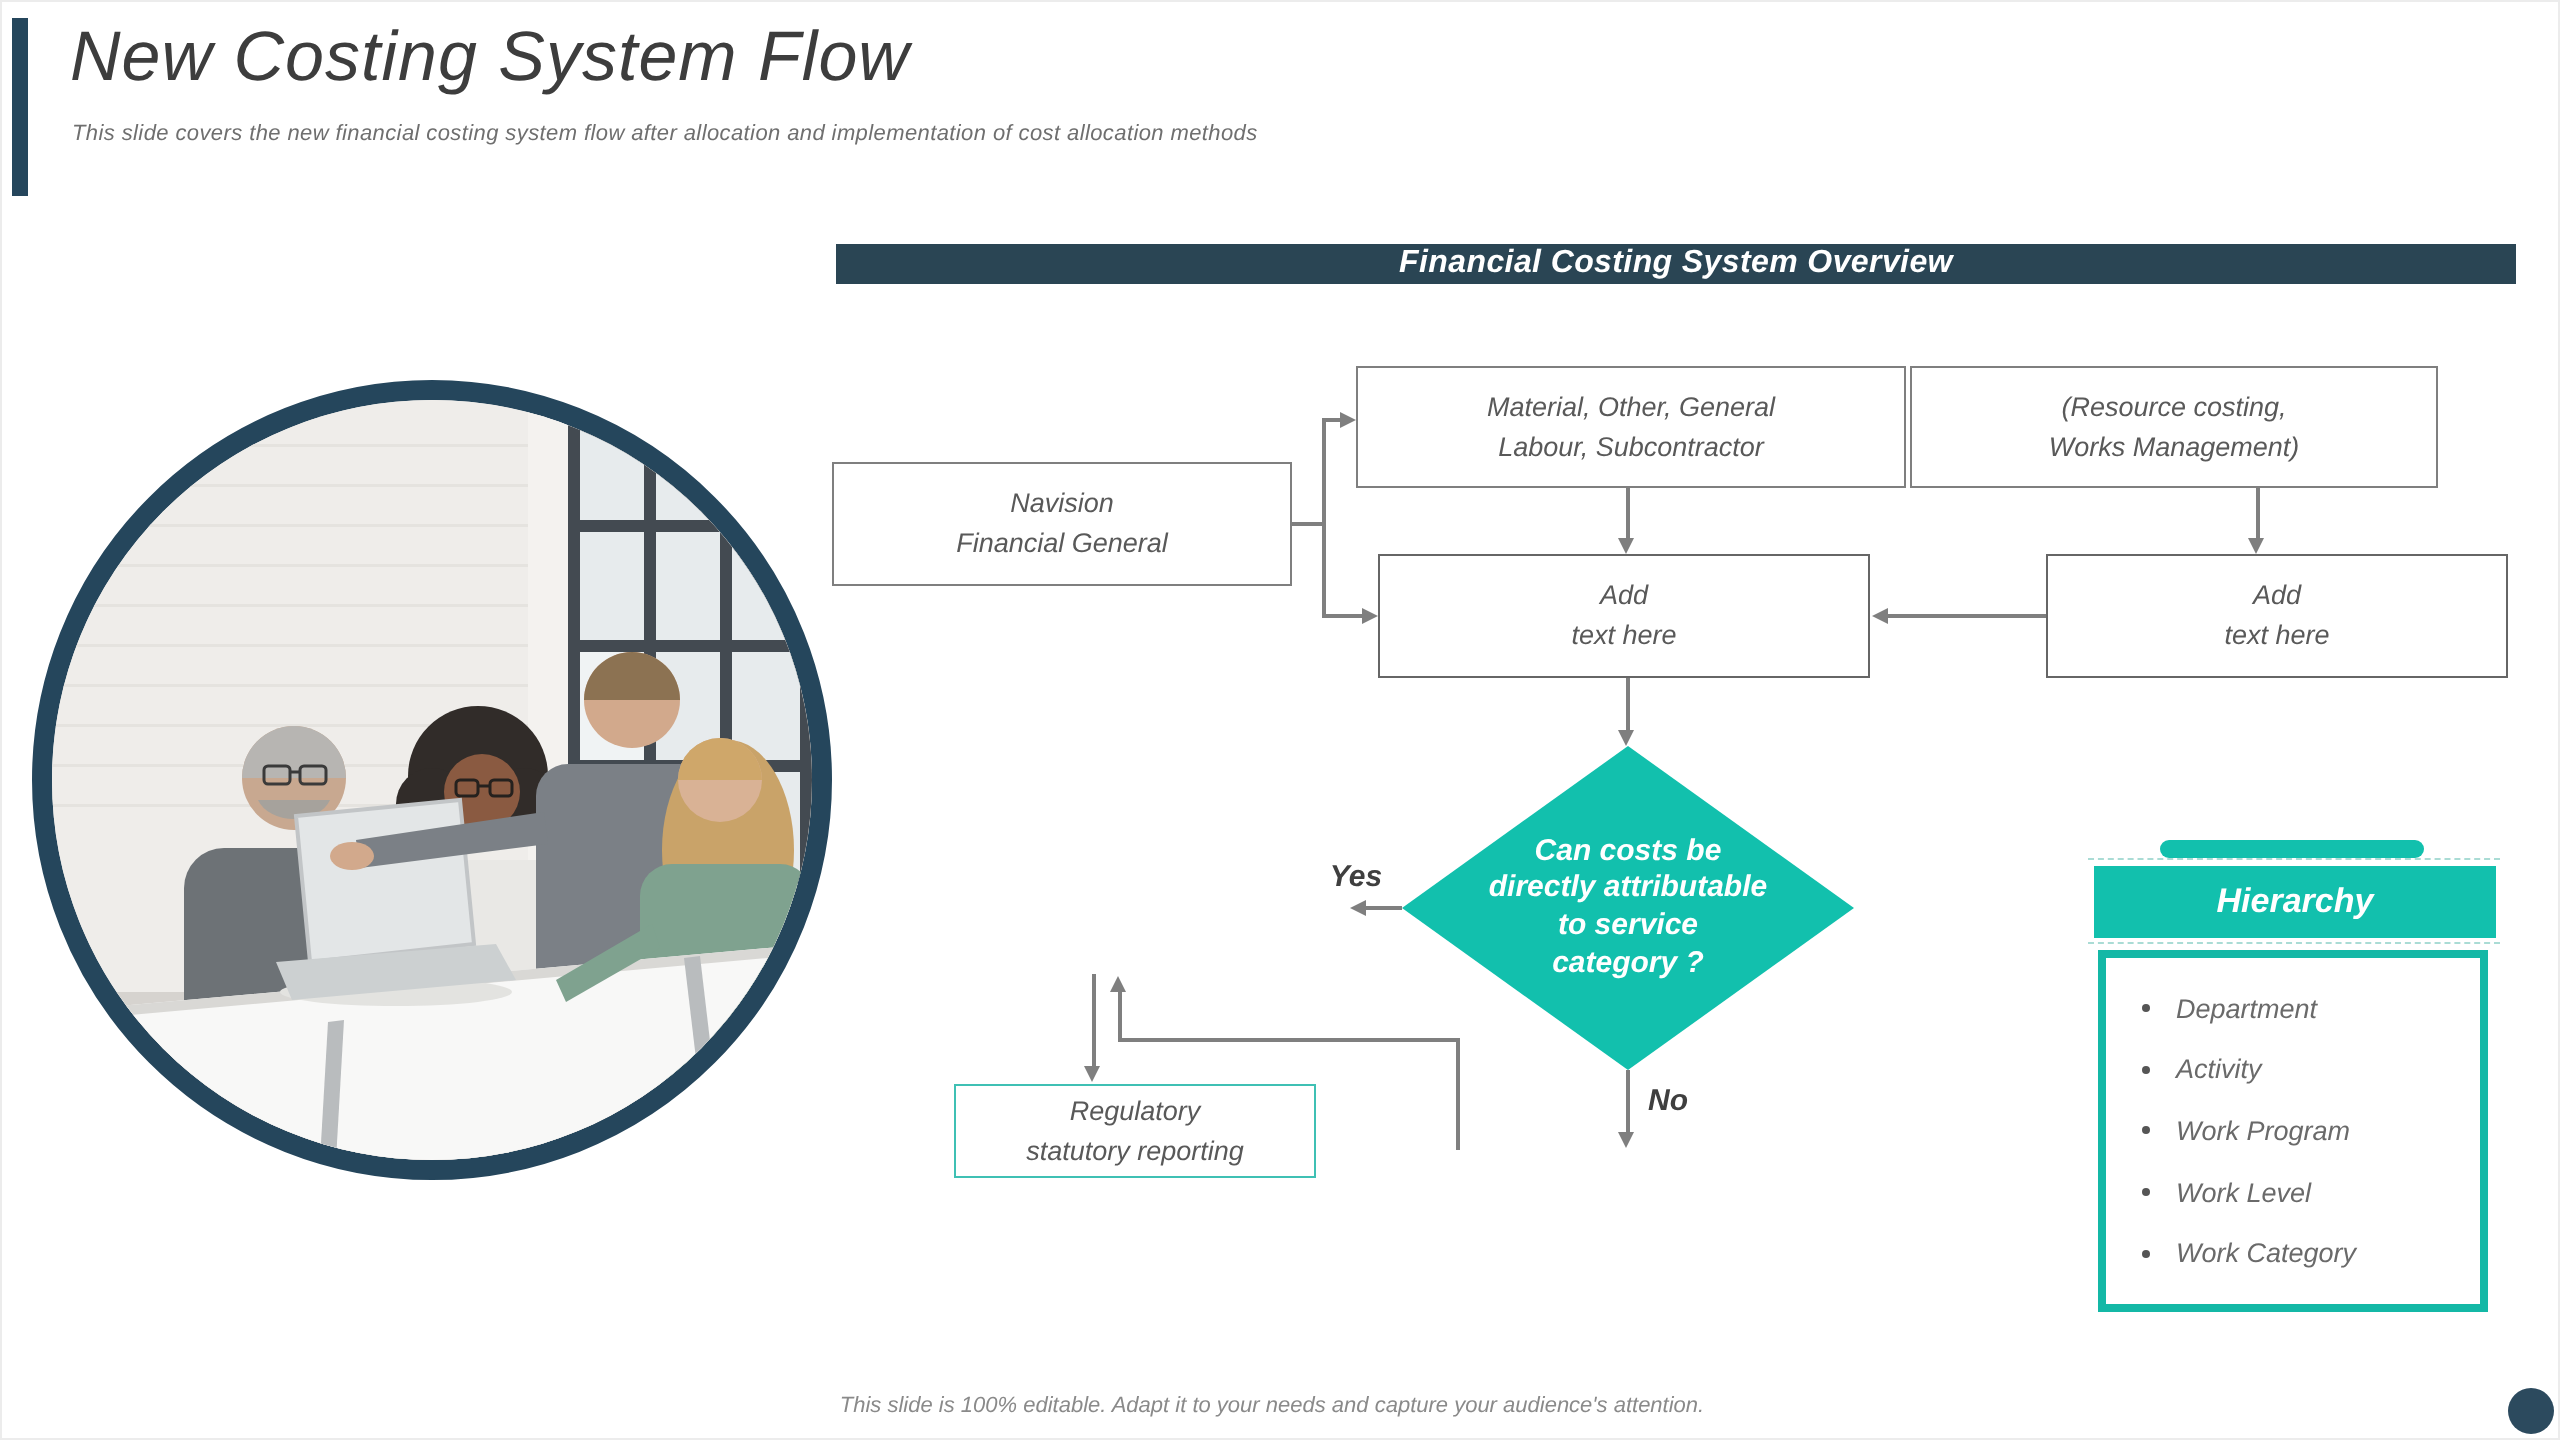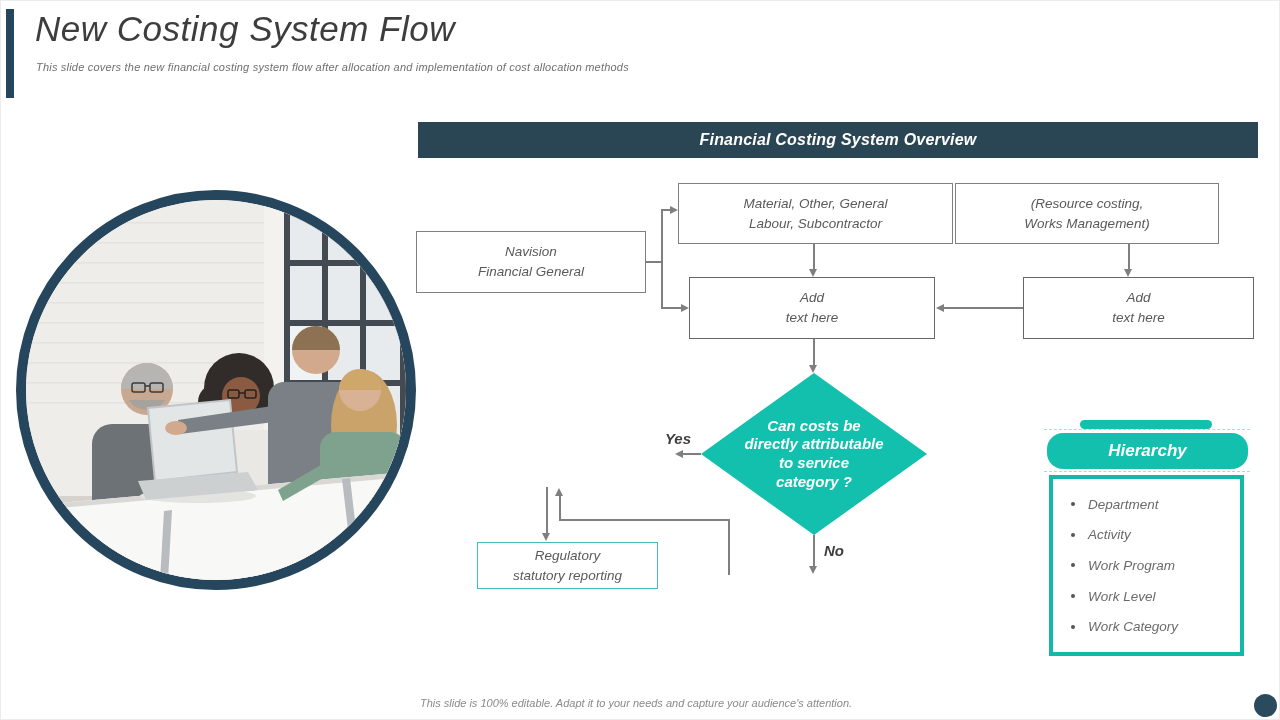--- a/index.html
+++ b/index.html
@@ -6,21 +6,21 @@
   body{font-family:"Liberation Sans", sans-serif;}
   .slide{position:relative;width:1280px;height:720px;background:#ffffff;overflow:hidden;
          border:1px solid #ececec;box-sizing:border-box;font-style:italic;}
   .accent-bar{position:absolute;left:5px;top:8px;width:8px;height:89px;background:#25465c;}
   .title{position:absolute;left:34px;top:8px;font-size:35px;font-weight:400;color:#3d3d3d;
          letter-spacing:0.5px;white-space:nowrap;}
   .subtitle{position:absolute;left:35px;top:60px;font-size:11px;color:#6f6f6f;letter-spacing:0.2px;}
   .footer{position:absolute;left:0;top:696px;width:1270px;text-align:center;font-size:11px;color:#8a8a8a;}
   .corner-dot{position:absolute;left:1253px;top:693px;width:23px;height:23px;border-radius:50%;background:#2c4a5e;}
 
-  .flow-header{position:absolute;left:417px;top:121px;width:840px;height:36px;background:#2a4554;
+  .flow-header{position:absolute;left:417px;top:121px;width:840px;height:20px;background:#2a4554;
                color:#fff;font-size:16px;font-weight:bold;display:flex;align-items:center;justify-content:center;
                letter-spacing:0.2px;}
 
   .node{position:absolute;box-sizing:border-box;background:#fff;display:flex;align-items:center;
         justify-content:center;text-align:center;font-size:13.5px;color:#595959;line-height:1.45;
         white-space:pre-line;}
   .node.gray{border:1px solid #7f7f7f;}
   .node.gray-bold{border:1.5px solid #666;}
   .node.teal{border:1.5px solid #3fc0b4;}
 
@@ -37,21 +37,21 @@
   .ah-l{border-top:4px solid transparent;border-bottom:4px solid transparent;border-right:8px solid #7f7f7f;}
   .ah-d{border-left:4px solid transparent;border-right:4px solid transparent;border-top:8px solid #7f7f7f;}
   .ah-u{border-left:4px solid transparent;border-right:4px solid transparent;border-bottom:8px solid #7f7f7f;}
 
   .photo-wrap{position:absolute;left:15px;top:189px;width:400px;height:400px;border-radius:50%;
               border:10px solid #25465c;box-sizing:border-box;overflow:hidden;background:#efedea;}
 
   .hier-pill{position:absolute;left:1079px;top:419px;width:132px;height:9px;border-radius:5px;background:#12c0ad;}
   .hier-dash-top{position:absolute;left:1043px;top:428px;width:206px;height:0;border-top:1px dashed #aadcd5;}
   .hier-header{position:absolute;left:1046px;top:432px;width:201px;height:36px;background:#12c0ad;color:#fff;
-               font-size:17px;font-weight:bold;display:flex;align-items:center;justify-content:center;border-radius:16px;}
+               font-size:17px;font-weight:bold;display:flex;align-items:center;justify-content:center;}
   .hier-dash-bottom{position:absolute;left:1043px;top:470px;width:206px;height:0;border-top:1px dashed #aadcd5;}
   .hier-list{position:absolute;left:1048px;top:474px;width:195px;height:181px;border:4px solid #14b8a6;
              box-sizing:border-box;background:#fff;display:flex;flex-direction:column;justify-content:space-around;
              padding:10px 0 10px 18px;}
   .hier-item{display:flex;align-items:center;font-size:13.5px;color:#6a6a6a;}
   .hier-item .bullet{width:4px;height:4px;border-radius:50%;background:#555;margin-right:13px;flex:0 0 auto;}
 </style>
 </head>
 <body>
 

